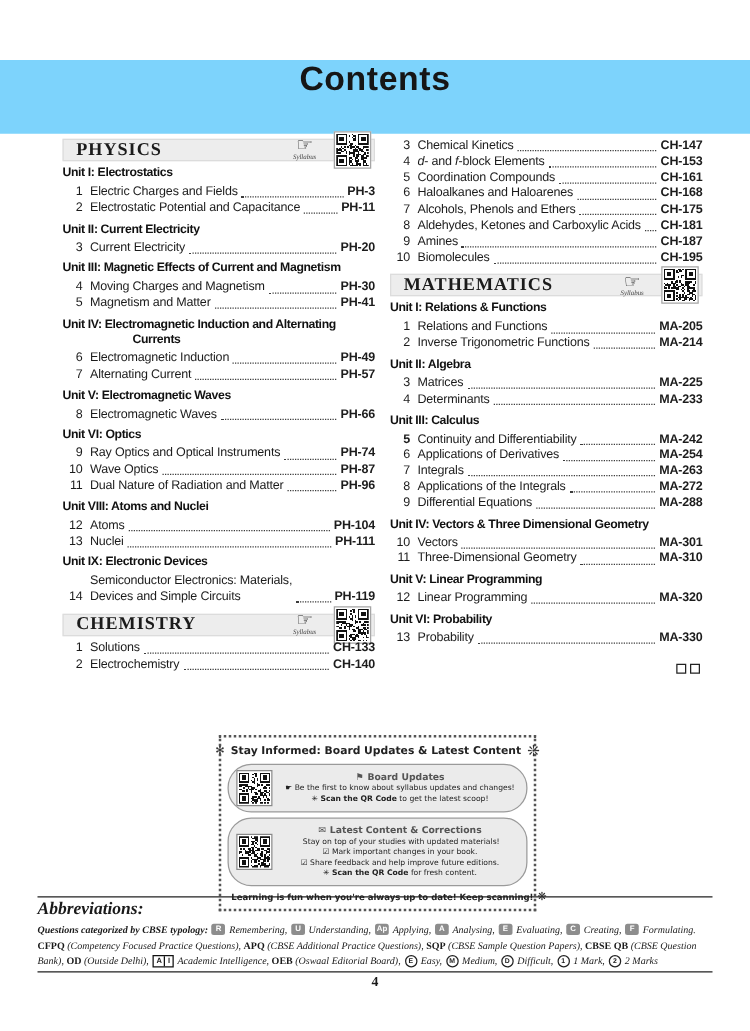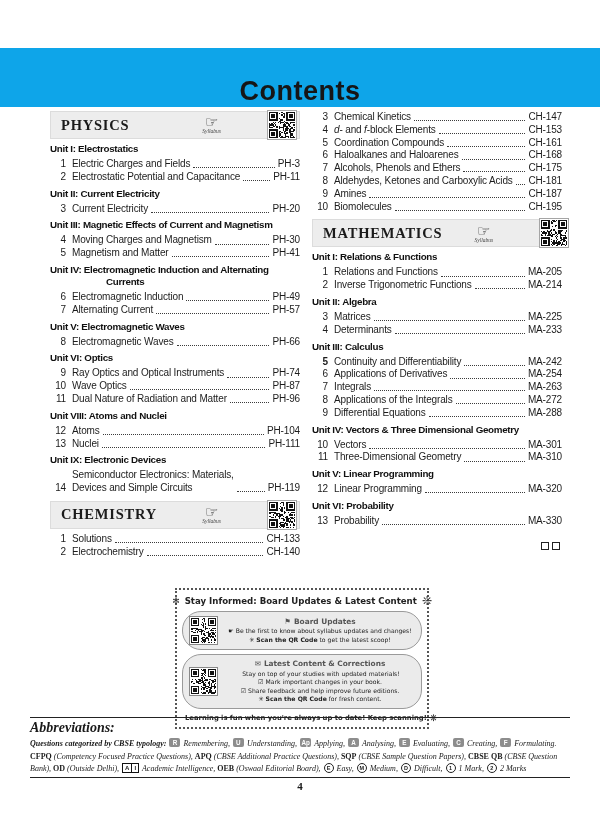--- a/index.html
+++ b/index.html
@@ -1,48 +1,48 @@
 <!DOCTYPE html>
 <html><head>
 <meta charset="utf-8">
 <style>
   html,body{margin:0;padding:0;}
   body{width:600px;height:825px;background:#fff;position:relative;
        font-family:"Liberation Sans",sans-serif;color:#1c1c1c;}
   .page{position:absolute;inset:0;overflow:hidden;background:#fff;}
 
   
-  .title-band{position:absolute;left:0;top:48px;width:600px;height:59px;background:#0ea5e9;
-              display:flex;align-items:flex-end;justify-content:center;}
+  .title-band{position:absolute;left:0;top:48px;width:600px;height:59px;background:#7dd3fc;
+              display:flex;align-items:flex-start;justify-content:center;}
   .title-band h1{margin:0;font-size:27px;font-weight:bold;letter-spacing:.5px;color:#161616;}
 
   
   .toc{position:absolute;top:111px;left:50px;width:512px;display:flex;gap:12px;}
   .col{width:250px;}
 
-  .sec-head{height:28px;background:#ededed;border:1px solid #dcdcdc;display:flex;align-items:center;
-            padding:0 2px 0 10px;margin:6px 0 4px;box-sizing:border-box;gap:32px;}
+  .sec-head{height:18px;background:#ededed;border:1px solid #dcdcdc;display:flex;align-items:center;
+            padding:0 2px 0 10px;margin:6px 0 4px;box-sizing:border-box;}
   .col > .sec-head:first-child{margin-top:0;}
   .sec-title{font-family:"Liberation Serif",serif;font-weight:bold;font-size:14.5px;
              letter-spacing:.8px;color:#1b1b1b;flex:1;}
   .syll{display:flex;flex-direction:column;align-items:center;margin-right:14px;line-height:1;}
   .syll .hand{font-size:15px;line-height:14px;color:#222;}
   .syll .lab{font-size:5.5px;font-style:italic;font-family:"Liberation Serif",serif;color:#444;}
   .sec-qr{width:30px;height:30px;background:#fff;border:1px solid #a5a5a5;box-sizing:border-box;
           flex:none;padding:1px;}
   .sec-qr svg{display:block;}
 
   .unit{font-weight:bold;font-size:9.8px;letter-spacing:-0.3px;line-height:12px;
         margin:4px 0 3px;padding-left:56px;text-indent:-56px;color:#111;}
   .row{display:flex;align-items:flex-end;font-size:10px;letter-spacing:-0.15px;line-height:12.8px;}
   .row .num{width:16px;text-align:right;margin-right:6px;flex:none;white-space:nowrap;}
   .row .num.b{font-weight:bold;}
   .row .t{flex:0 1 auto;white-space:normal;}
   .row .dots{flex:1 1 6px;border-bottom:1.4px dotted #3c3c3c;margin:0 3px 2.5px 3px;min-width:5px;}
-  .row .pg{flex:none;white-space:nowrap;}
+  .row .pg{flex:none;white-space:nowrap;font-weight:bold;}
   .endmark{text-align:right;margin-top:8px;padding-right:2px;}
   .endmark .sq{display:inline-block;width:6px;height:6px;border:1.6px solid #222;margin-left:3px;}
 
   
   .stay{position:absolute;left:175px;top:588px;width:254px;border:2px dotted #555;background:#fff;
         box-sizing:border-box;padding:3px 5px 4px;font-family:"DejaVu Sans",sans-serif;}
   .stay-title{display:flex;align-items:center;justify-content:center;gap:5px;
               font-size:8.6px;font-weight:bold;color:#222;margin:1px 0 3px;white-space:nowrap;}
   .spark{font-size:9px;color:#333;}
   .spark.big{font-size:12px;}

